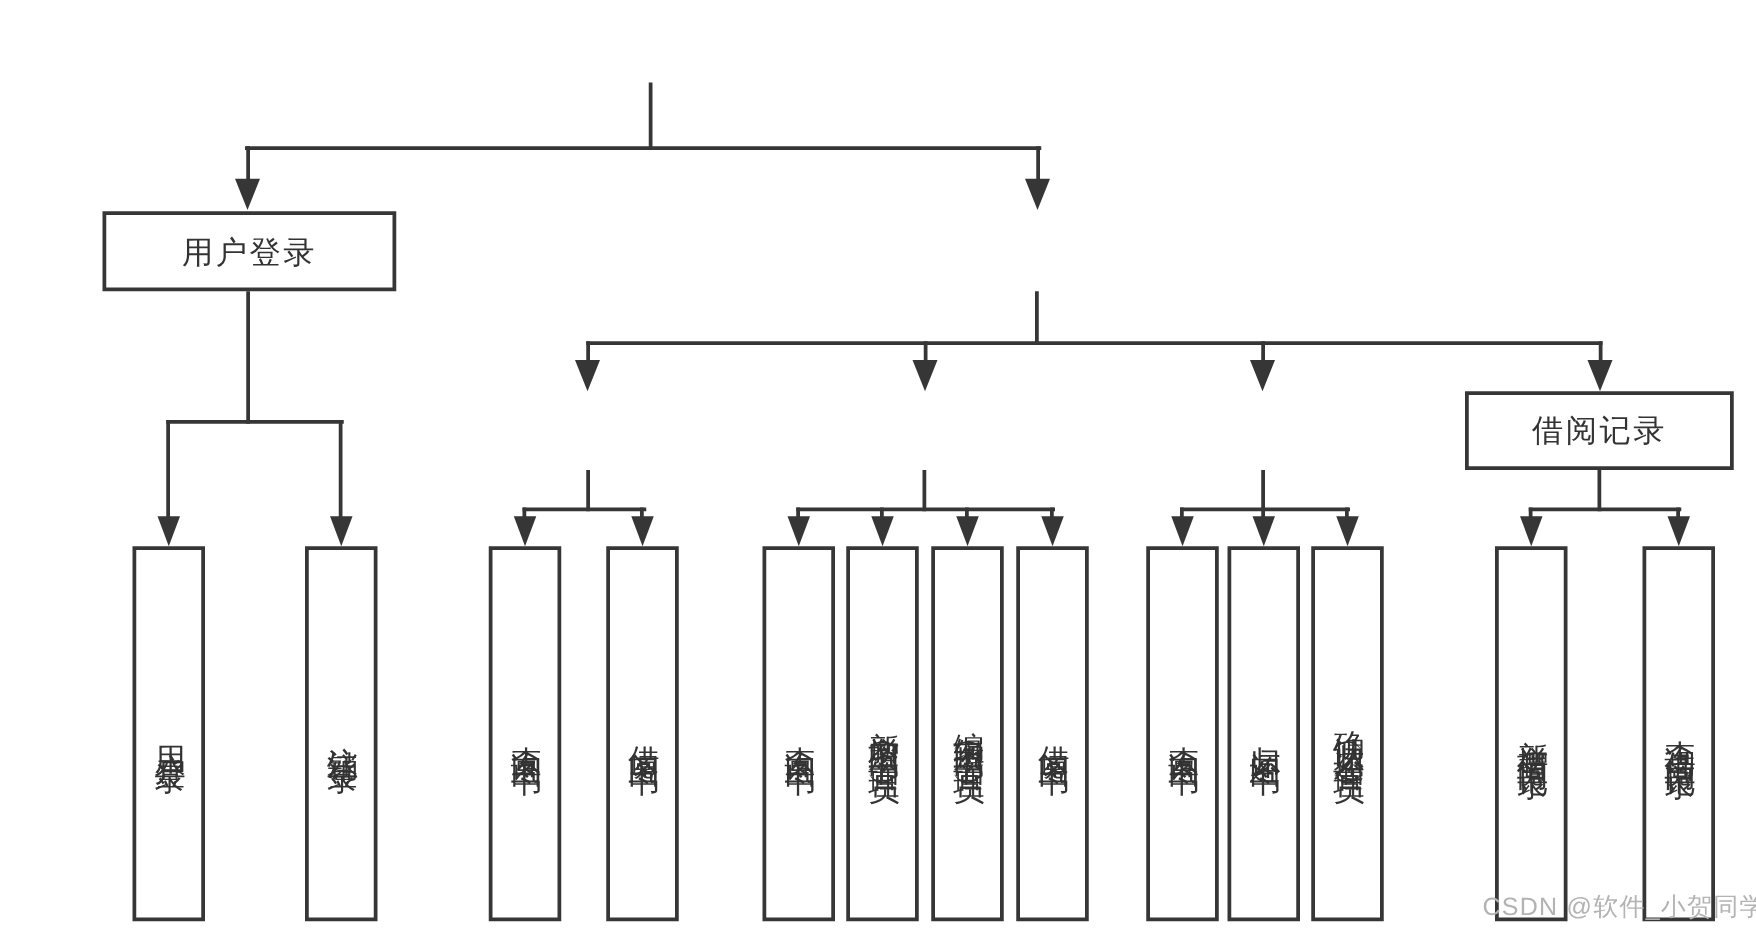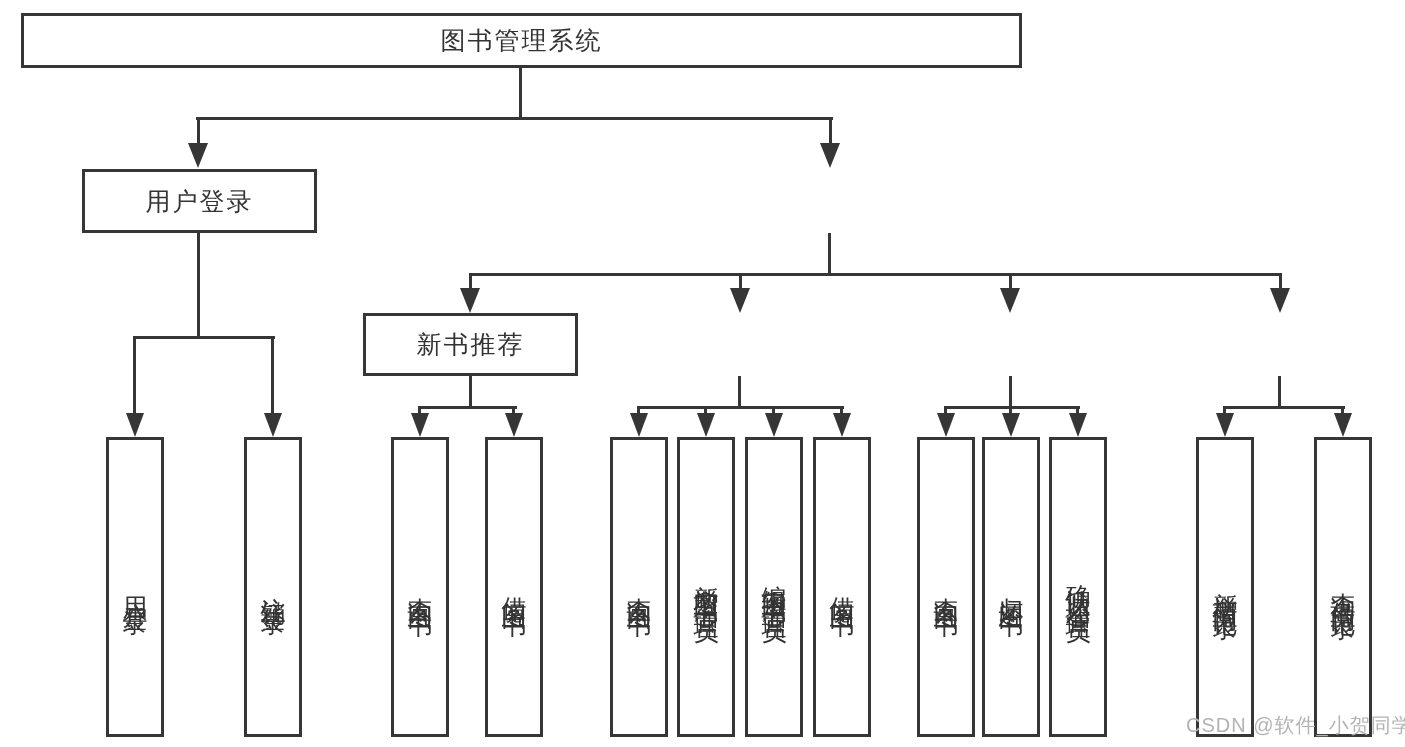--- a/index.html
+++ b/index.html
@@ -28,23 +28,20 @@
   .watermark {
     position:absolute; left:1186px; top:712px;
     font-size:20px; color:#b3b3b3; letter-spacing:1px; white-space:nowrap;
   }
 </style>
 </head>
 <body>
 
 <div class="canvas">
 
-  <div class="box" style="left:21px; top:13px; width:1001px; height:55px;">
-    <span>图书管理系统</span>
-  </div>
 
   <div class="vline" style="left:519px; top:66px; width:3px; height:54px;"></div>
   <div class="hline" style="left:196px; top:117px; width:637px; height:3px;"></div>
   <div class="vline" style="left:197px; top:117px; width:3px; height:28px;"></div>
   <div class="arrow" style="left:188px; top:143px;"></div>
   <div class="vline" style="left:829px; top:117px; width:3px; height:28px;"></div>
   <div class="arrow" style="left:820px; top:143px;"></div>
 
   <div class="box" style="left:82px; top:169px; width:235px; height:64px;">
     <span>用户登录</span>
@@ -61,22 +58,22 @@
   <div class="hline" style="left:469px; top:273px; width:813px; height:3px;"></div>
   <div class="vline" style="left:469px; top:273px; width:3px; height:18px;"></div>
   <div class="arrow" style="left:460px; top:288px;"></div>
   <div class="vline" style="left:739px; top:273px; width:3px; height:18px;"></div>
   <div class="arrow" style="left:730px; top:288px;"></div>
   <div class="vline" style="left:1009px; top:273px; width:3px; height:18px;"></div>
   <div class="arrow" style="left:1000px; top:288px;"></div>
   <div class="vline" style="left:1279px; top:273px; width:3px; height:18px;"></div>
   <div class="arrow" style="left:1270px; top:288px;"></div>
 
-  <div class="box" style="left:363px; top:313px; width:215px; height:63px;">
-    <span>新书推荐</span>
+  <div class="box" style="left:1172px; top:313px; width:215px; height:63px;">
+    <span>借阅记录</span>
   </div>
 
   <div class="vline" style="left:469px; top:376px; width:3px; height:33px;"></div>
   <div class="hline" style="left:418px; top:406px; width:99px; height:3px;"></div>
   <div class="vline" style="left:418px; top:406px; width:3px; height:10px;"></div>
   <div class="arrow small" style="left:411px; top:413px;"></div>
   <div class="vline" style="left:512px; top:406px; width:3px; height:10px;"></div>
   <div class="arrow small" style="left:505px; top:413px;"></div>
 
   <div class="vline" style="left:738px; top:376px; width:3px; height:33px;"></div>

